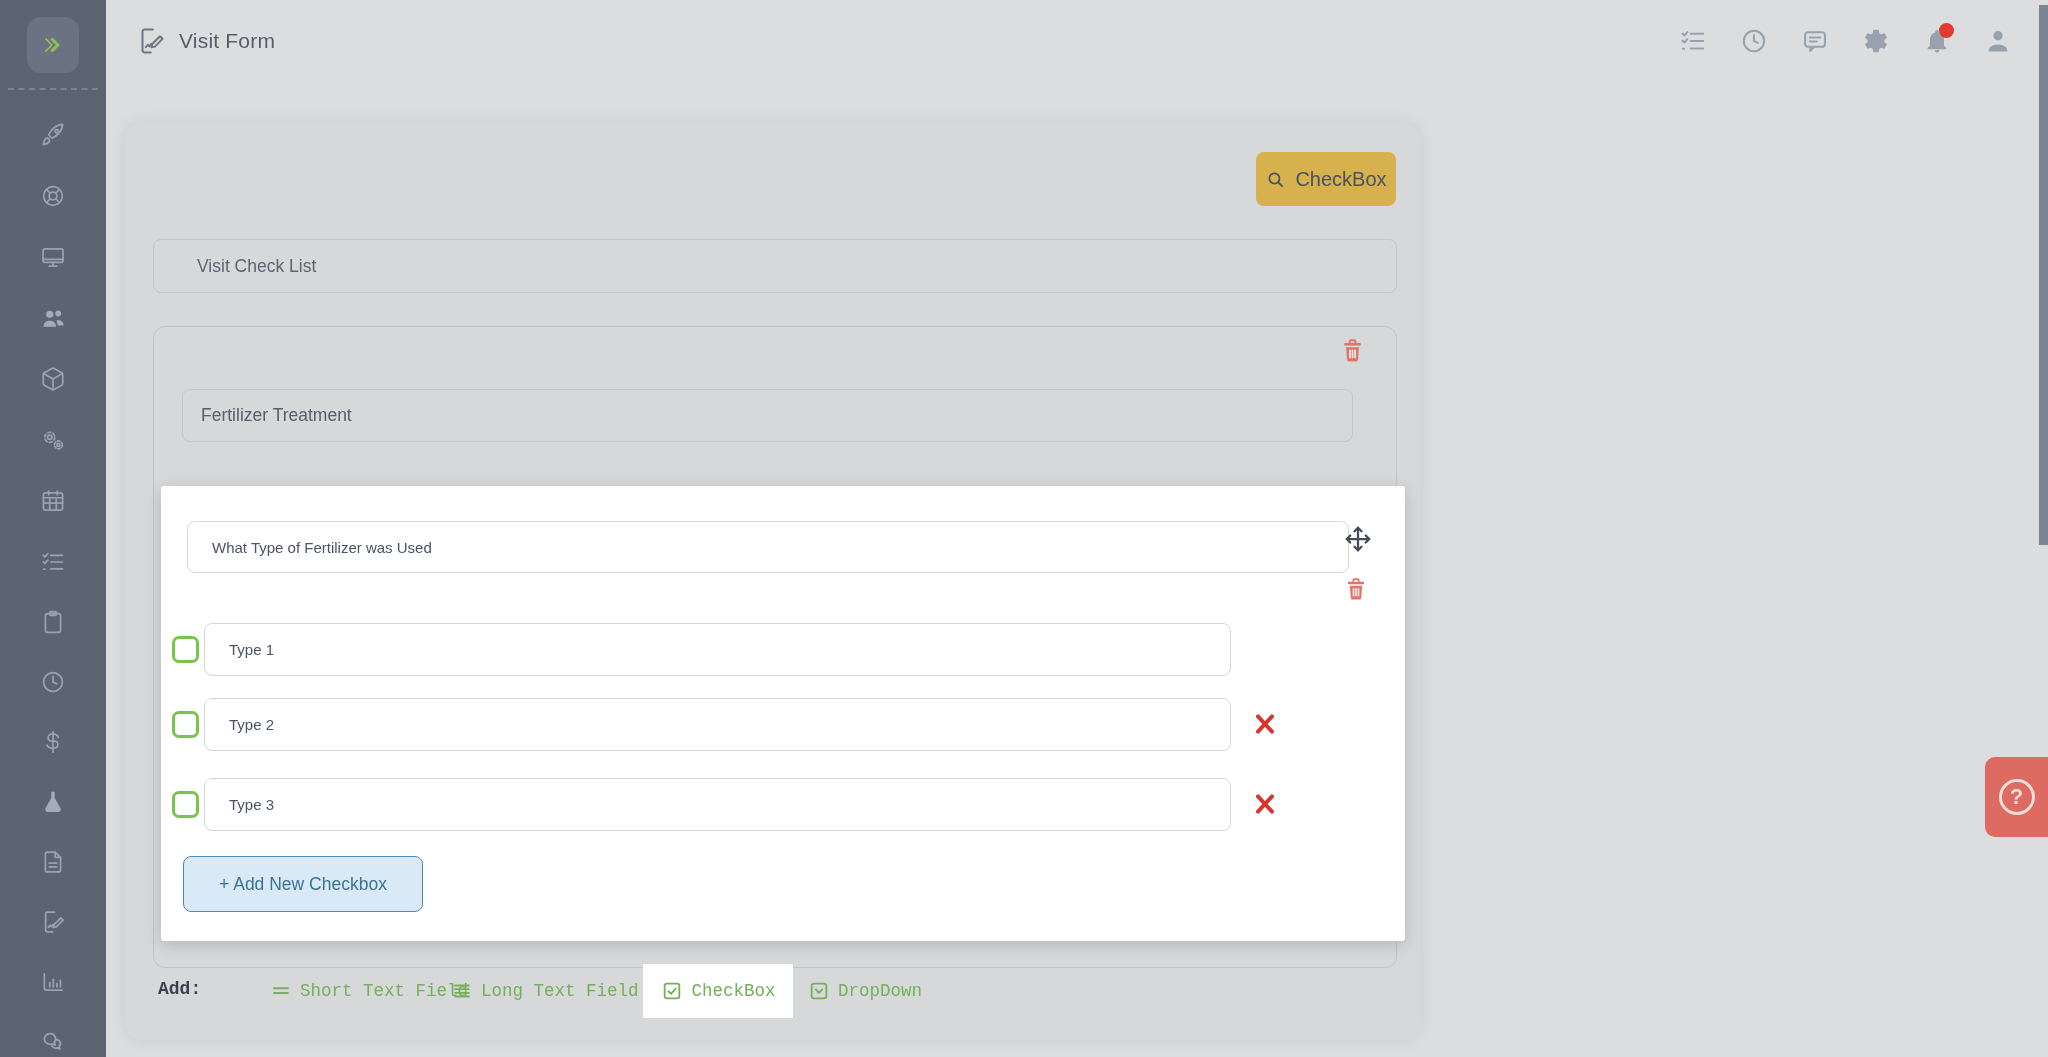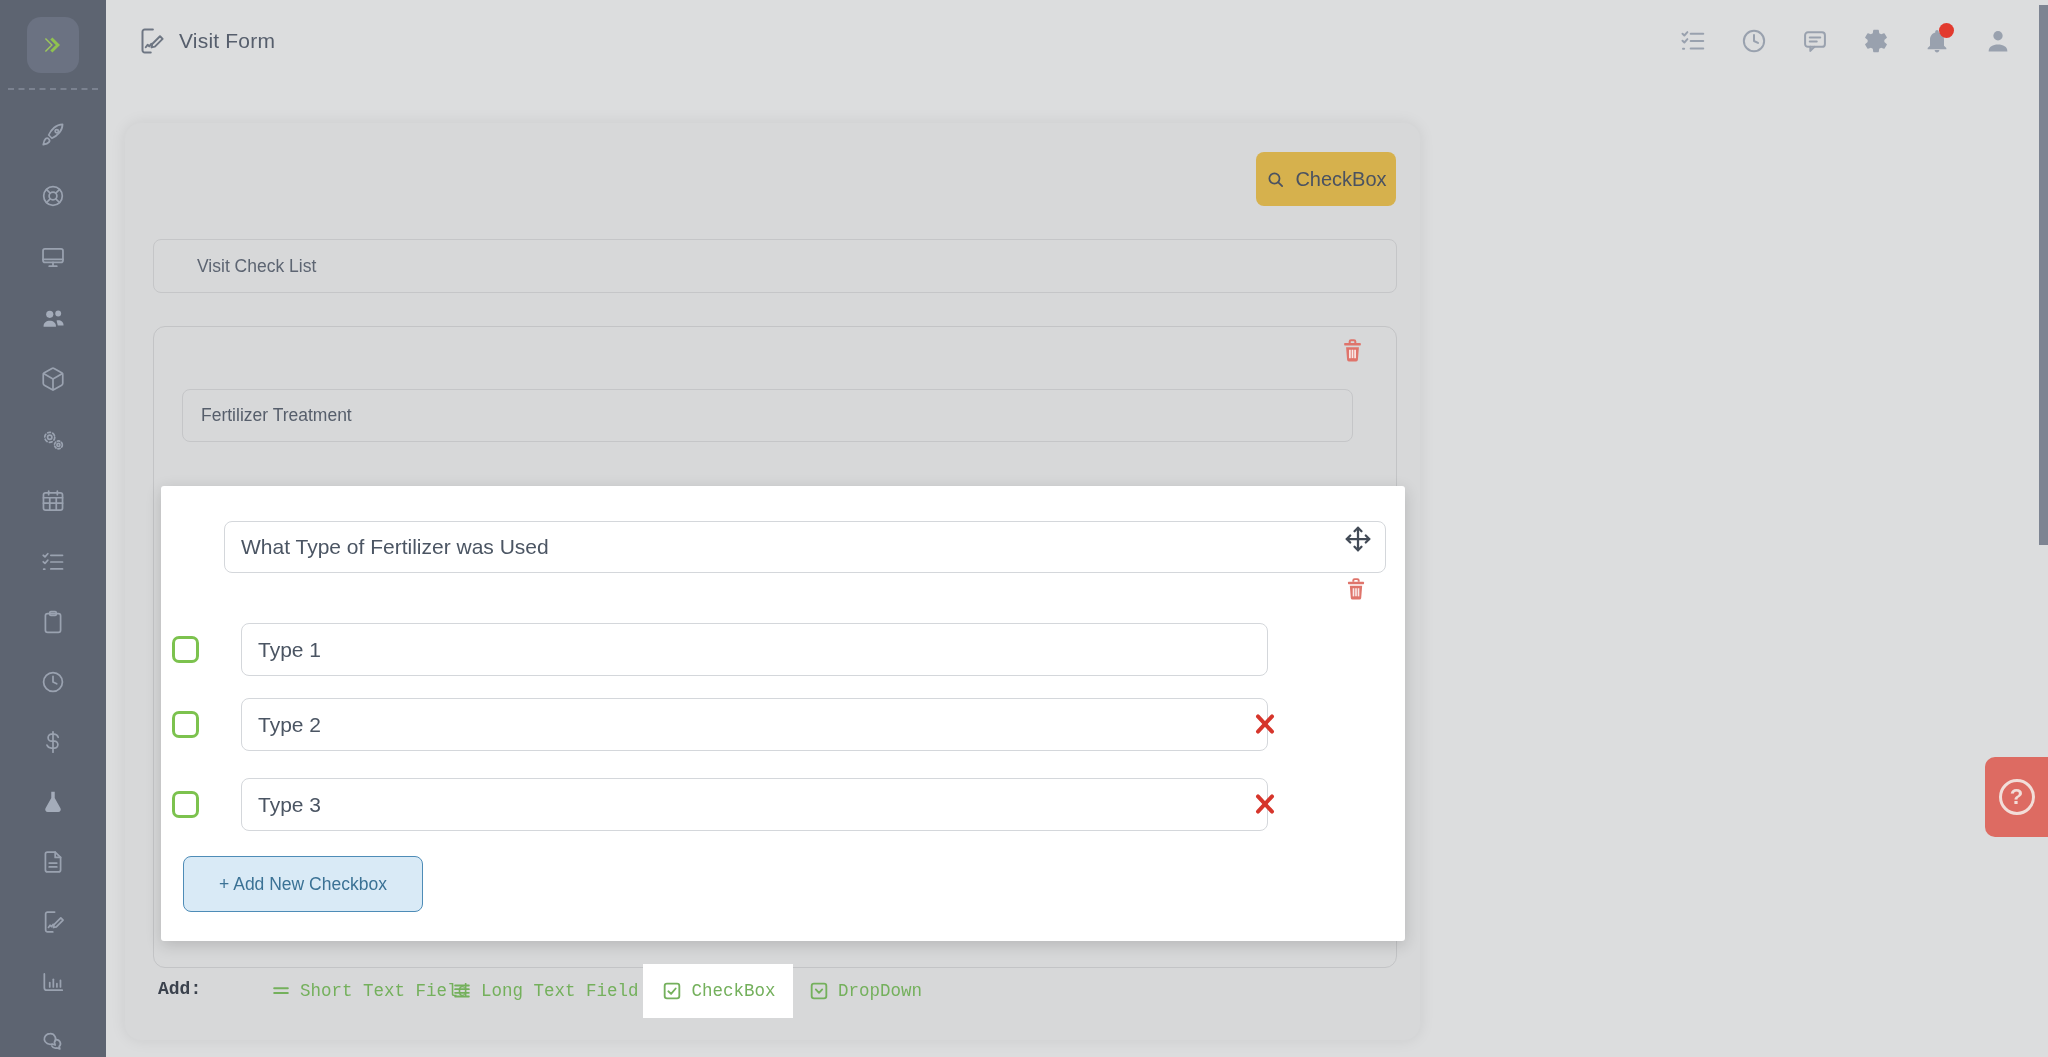--- a/index.html
+++ b/index.html
@@ -37,21 +37,21 @@
 
   .gray-input { background:transparent; border:1px solid #c5c6c8; border-radius:8px; font-family:inherit; font-size:17.5px; color:#5c London6470; color:#5d6572; padding:0 18px; outline:none; }
   .form-title-input { position:absolute; left:28px; top:116px; width:1244px; height:54px;padding-left:43px; }
 
   .section-card { position:absolute; left:28px; top:203px; width:1244px; height:642px; border:1px solid #c3c4c6; border-radius:12px; }
   .section-trash { position:absolute; right:30px; top:10px; width:27px; height:27px; background:none; border:none; cursor:pointer; }
   .section-title-input { position:absolute; left:28px; top:62px; width:1171px; height:53px; background:transparent; border:1px solid #c5c6c8; border-radius:8px; font-family:inherit; font-size:17.5px; color:#565e6b; padding:0 18px; outline:none; }
 
   
   .question-card { position:absolute; left:36px; top:363px; width:1244px; height:455px; background:#ffffff; border-radius:3px; box-shadow:0 4px 16px rgba(0,0,0,.16); z-index:3; }
-  .white-input { background:#fff; border:1px solid #d4d7db; border-radius:8px; font-family:inherit; font-size:21px; color:#4b5563; padding:0 16px; outline:none;margin-left:37px; }
+  .white-input { background:#fff; border:1px solid #d4d7db; border-radius:8px; font-family:inherit; font-size:15px; color:#4b5563; padding:0 24px; outline:none; }
   .question-input { position:absolute; left:26px; top:35px; width:1162px; height:52px; }
   .move-handle { position:absolute; right:32px; top:38px; width:30px; height:30px; background:none; border:none; cursor:move; }
   .move-handle svg { width:30px; height:30px; stroke:#434b57; fill:none; stroke-width:1.8; stroke-linecap:round; stroke-linejoin:round; }
   .question-trash { position:absolute; right:36px; top:90px; width:26px; height:26px; background:none; border:none; cursor:pointer; }
 
   .option-row { position:absolute; left:0; width:100%; height:67px; }
   .option-row.r0 { top:137px; } .option-row.r1 { top:212px; } .option-row.r2 { top:292px; }
   .option-checkbox { position:absolute; left:11px; top:13px; width:27px; height:27px; border:3px solid #7cc24e; border-radius:7px; background:#fff; cursor:pointer; }
   .option-input { position:absolute; left:43px; top:0; width:1027px; height:53px; }
   .option-remove { position:absolute; left:1091px; top:13px; width:26px; height:26px; background:none; border:none; cursor:pointer; }

